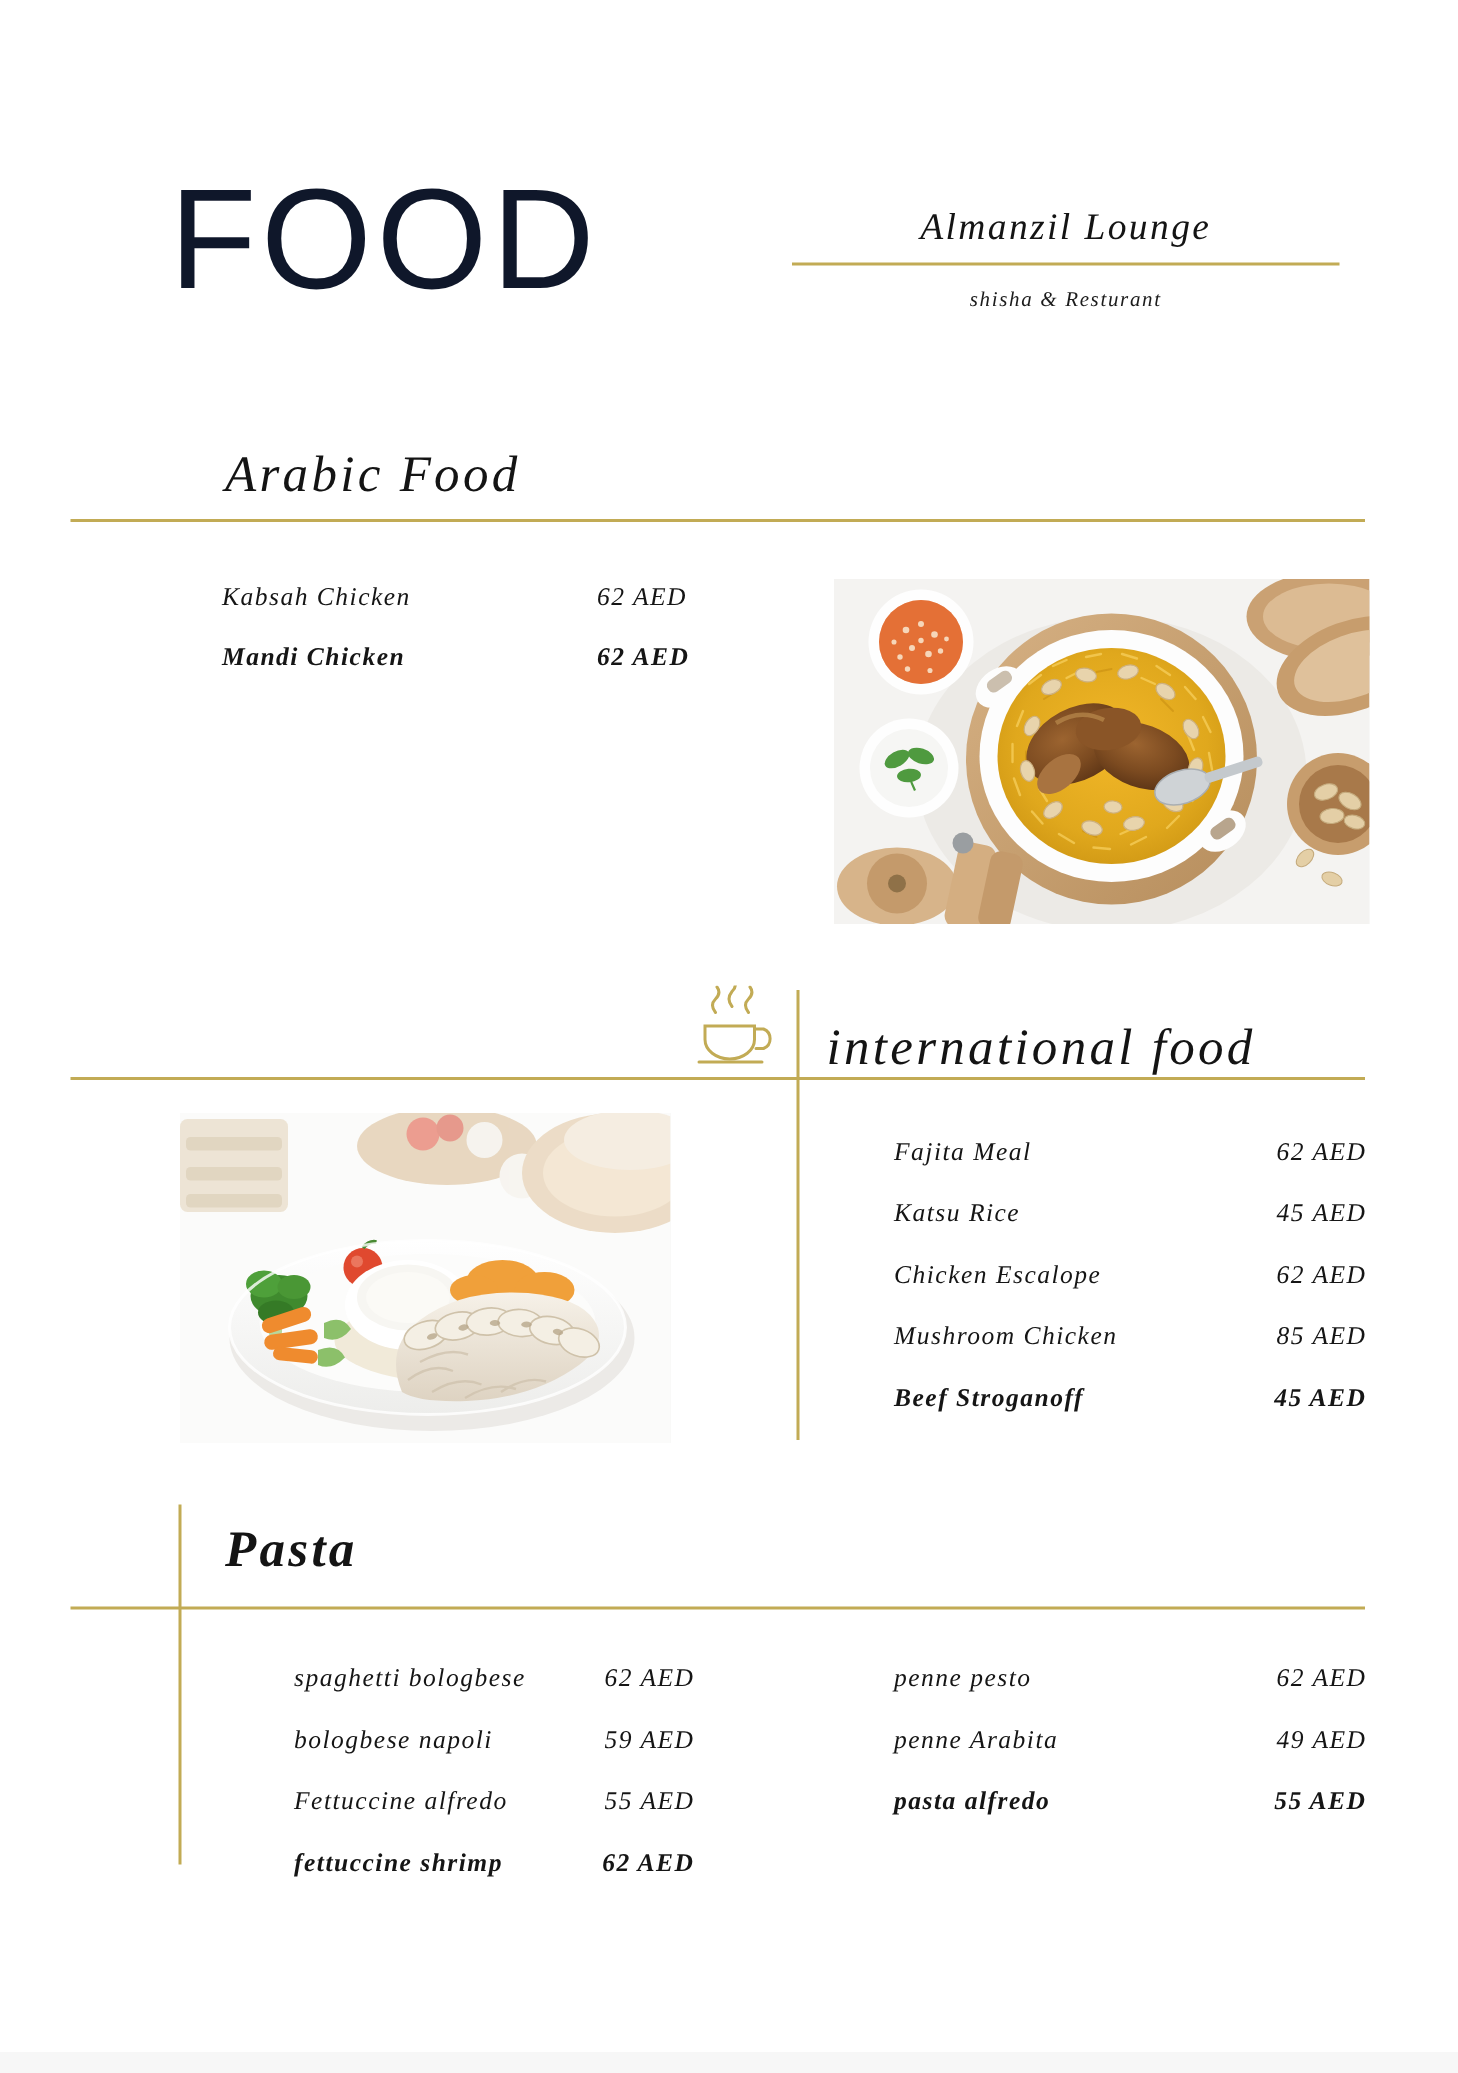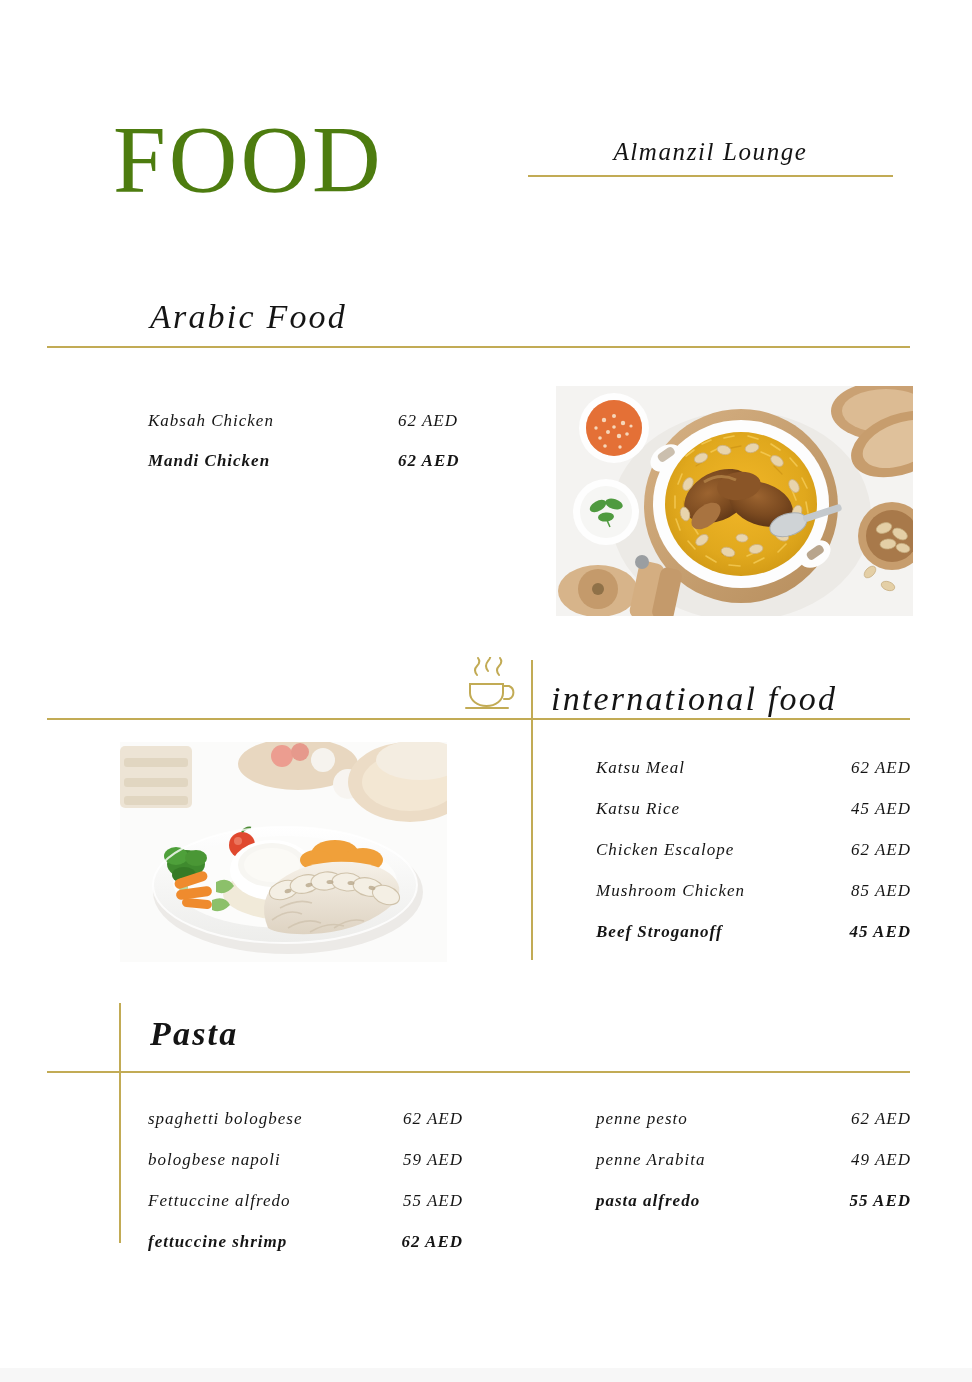--- a/index.html
+++ b/index.html
@@ -36,22 +36,22 @@
     height: 250px;
   }
   .food-title {
     position: absolute;
     left: 113px;
     top: 113px;
     font-size: 95px;
     line-height: 1;
     letter-spacing: 3px;
     font-weight: 400;
-    color: #4d7c0f;
-    font-family: Liberation Serif, serif;
+    color: #0f172a;
+    font-family: Liberation Sans, sans-serif;
     text-align: right;
   }
   .brand {
     position: absolute;
     left: 528px;
     top: 138px;
     width: 365px;
     text-align: center;
   }
   .brand-name {
@@ -115,33 +115,33 @@
   .item-price {
     font-style: italic;
     font-size: 17px;
     letter-spacing: 1px;
     color: #151515;
     white-space: nowrap;
     text-align: right;
   }
 
   
-  .arabic-items { left: 148px; top: 388px; width: 330px; margin-top: 23px; }
+  .arabic-items { left: 148px; top: 388px; width: 330px; }
   .arabic-items .item-name { width: 250px; }
   .arabic-items .item-price { width: 80px; text-align: left; }
 
   
   .intl-items { left: 596px; top: 758px; width: 315px; }
   .intl-items .item { margin-bottom: 21px; }
   .intl-items .item-name { flex: 1; }
   .intl-items .item-price { width: 72px; }
 
   
   .pasta-left { left: 148px; top: 1109px; width: 315px; }
-  .pasta-left .item { margin-bottom: 21px; }
+  .pasta-left .item { margin-bottom: 21px; margin-left: 48px; }
   .pasta-left .item-name { flex: 1; }
   .pasta-left .item-price { width: 72px; }
 
   .pasta-right { left: 596px; top: 1109px; width: 315px; }
   .pasta-right .item { margin-bottom: 21px; }
   .pasta-right .item-name { flex: 1; }
   .pasta-right .item-price { width: 72px; }
 
   
   .photo {
@@ -168,20 +168,21 @@
 <body>
 
 <div class="page">
 
   <div class="header">
     <div class="food-title">FOOD</div>
 
     <div class="brand">
       <div class="brand-name">Almanzil Lounge</div>
       <div class="brand-rule"></div>
+      <div class="brand-sub">shisha &amp; Resturant</div>
     </div>
   </div>
 
   <div class="section-title" style="left:150px; top:298px;">Arabic Food</div>
   <div class="rule-h" style="left:47px; top:346px; width:863px;"></div>
 
   <div class="items arabic-items">
     <div class="item">
       <span class="item-name">Kabsah Chicken</span>
       <span class="item-price">62 AED</span>
@@ -359,21 +360,21 @@
       </g>
     </svg>
   </div>
 
   <div class="section-title" style="left:551px; top:680px;">international food</div>
   <div class="rule-h" style="left:47px; top:718px; width:863px;"></div>
   <div class="rule-v" style="left:531px; top:660px; height:300px;"></div>
 
   <div class="items intl-items">
     <div class="item">
-      <span class="item-name">Katsu Meal</span>
+      <span class="item-name">Fajita Meal</span>
       <span class="item-price">62 AED</span>
     </div>
     <div class="item">
       <span class="item-name">Katsu Rice</span>
       <span class="item-price">45 AED</span>
     </div>
     <div class="item">
       <span class="item-name">Chicken Escalope</span>
       <span class="item-price">62 AED</span>
     </div>

